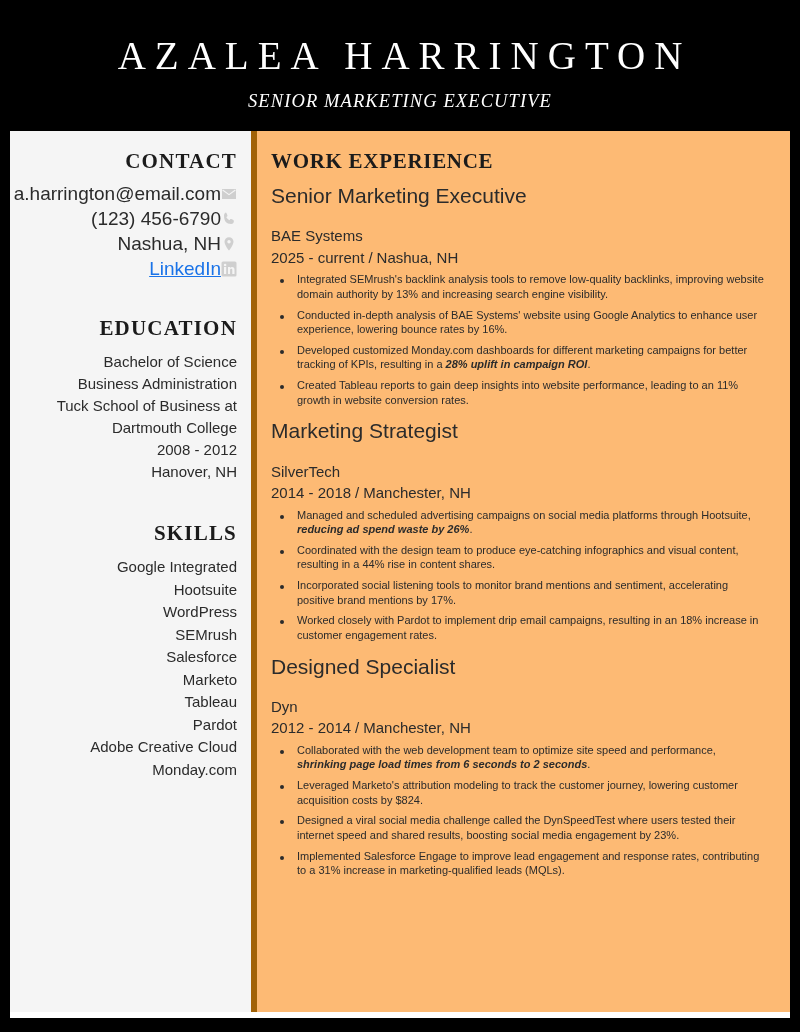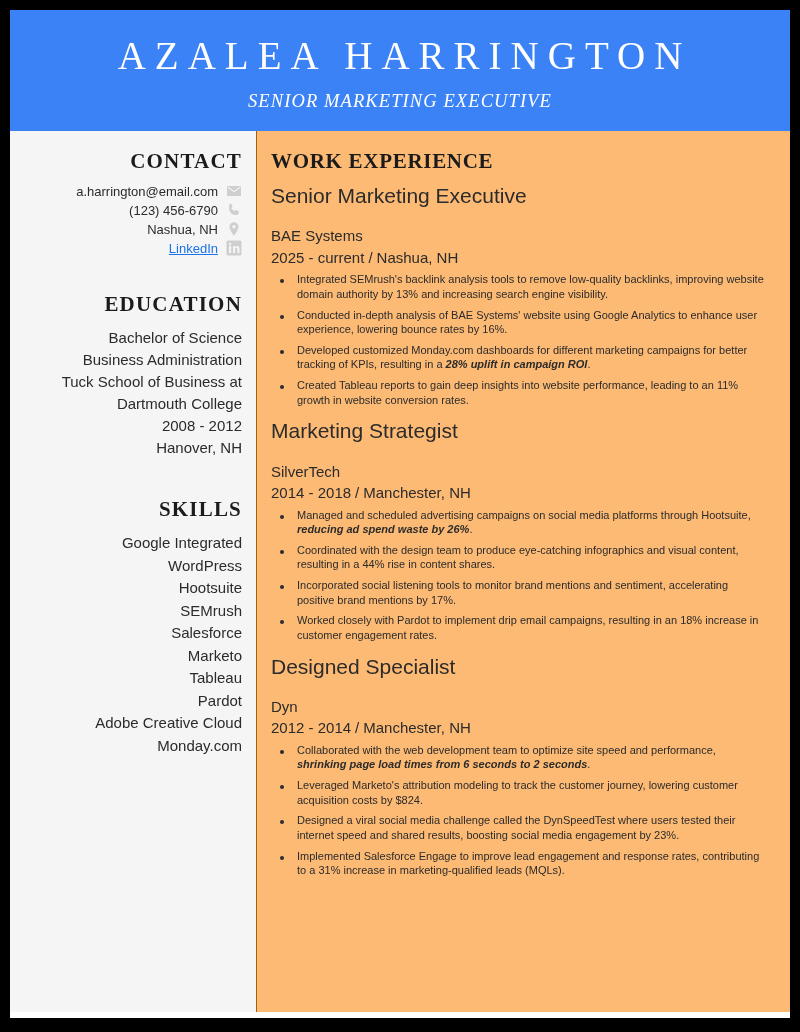--- a/index.html
+++ b/index.html
@@ -19,21 +19,21 @@
     left: 10px;
     top: 10px;
     width: 780px;
     height: 1008px;
     background: #ffffff;
     overflow: hidden;
   }
 
   
   .header {
-    background: #3b82f6;
+    background: #000000;
     height: 121px;
     box-sizing: border-box;
     padding-top: 24px;
     text-align: center;
   }
   .header-name {
     font-family: "Liberation Serif", serif;
     color: #ffffff;
     font-size: 39px;
     letter-spacing: 9px;
@@ -54,21 +54,21 @@
 
   
   .body-wrap {
     display: flex;
     height: 881px;
     align-items: stretch;
   }
   .sidebar {
     width: 247px;
     background: #f5f5f5;
-    border-right: 1px solid #a16207;
+    border-right: 6px solid #a16207;
     box-sizing: border-box;
     padding: 0 14px 0 8px;
     flex: 0 0 auto;
   }
   .main {
     flex: 1 1 auto;
     background: #fdba74;
     box-sizing: border-box;
     padding: 0 26px 0 14px;
   }
@@ -87,23 +87,22 @@
   .side-heading.education { padding-top: 33px; font-family: Liberation Serif, serif; }
   .side-heading.skills { padding-top: 38px; }
 
   .contact-list {
     margin-top: 9px;
   }
   .contact-row {
     display: flex;
     align-items: center;
     justify-content: flex-end;
-    gap: 8px;
     margin-bottom: 3px;
-    font-size: 13px;
+    font-size: 19px;
     color: #2b2b2b;
   }
   .contact-text { white-space: nowrap; }
   .contact-text.link {
     color: #1a73e8;
     text-decoration: underline;
   }
   .cicon {
     width: 16px;
     height: 16px;
@@ -242,22 +241,22 @@
           <div class="side-line">Business Administration</div>
           <div class="side-line">Tuck School of Business at</div>
           <div class="side-line">Dartmouth College</div>
           <div class="side-line">2008 - 2012</div>
           <div class="side-line">Hanover, NH</div>
         </div>
 
       <div class="side-heading skills">SKILLS</div>
       <div class="skills-list">
           <div class="side-line">Google Integrated</div>
+          <div class="side-line">Hootsuite</div>
           <div class="side-line">WordPress</div>
-          <div class="side-line">Hootsuite</div>
           <div class="side-line">SEMrush</div>
           <div class="side-line">Salesforce</div>
           <div class="side-line">Marketo</div>
           <div class="side-line">Tableau</div>
           <div class="side-line">Pardot</div>
           <div class="side-line">Adobe Creative Cloud</div>
           <div class="side-line">Monday.com</div>
         </div>
 
     </div>

